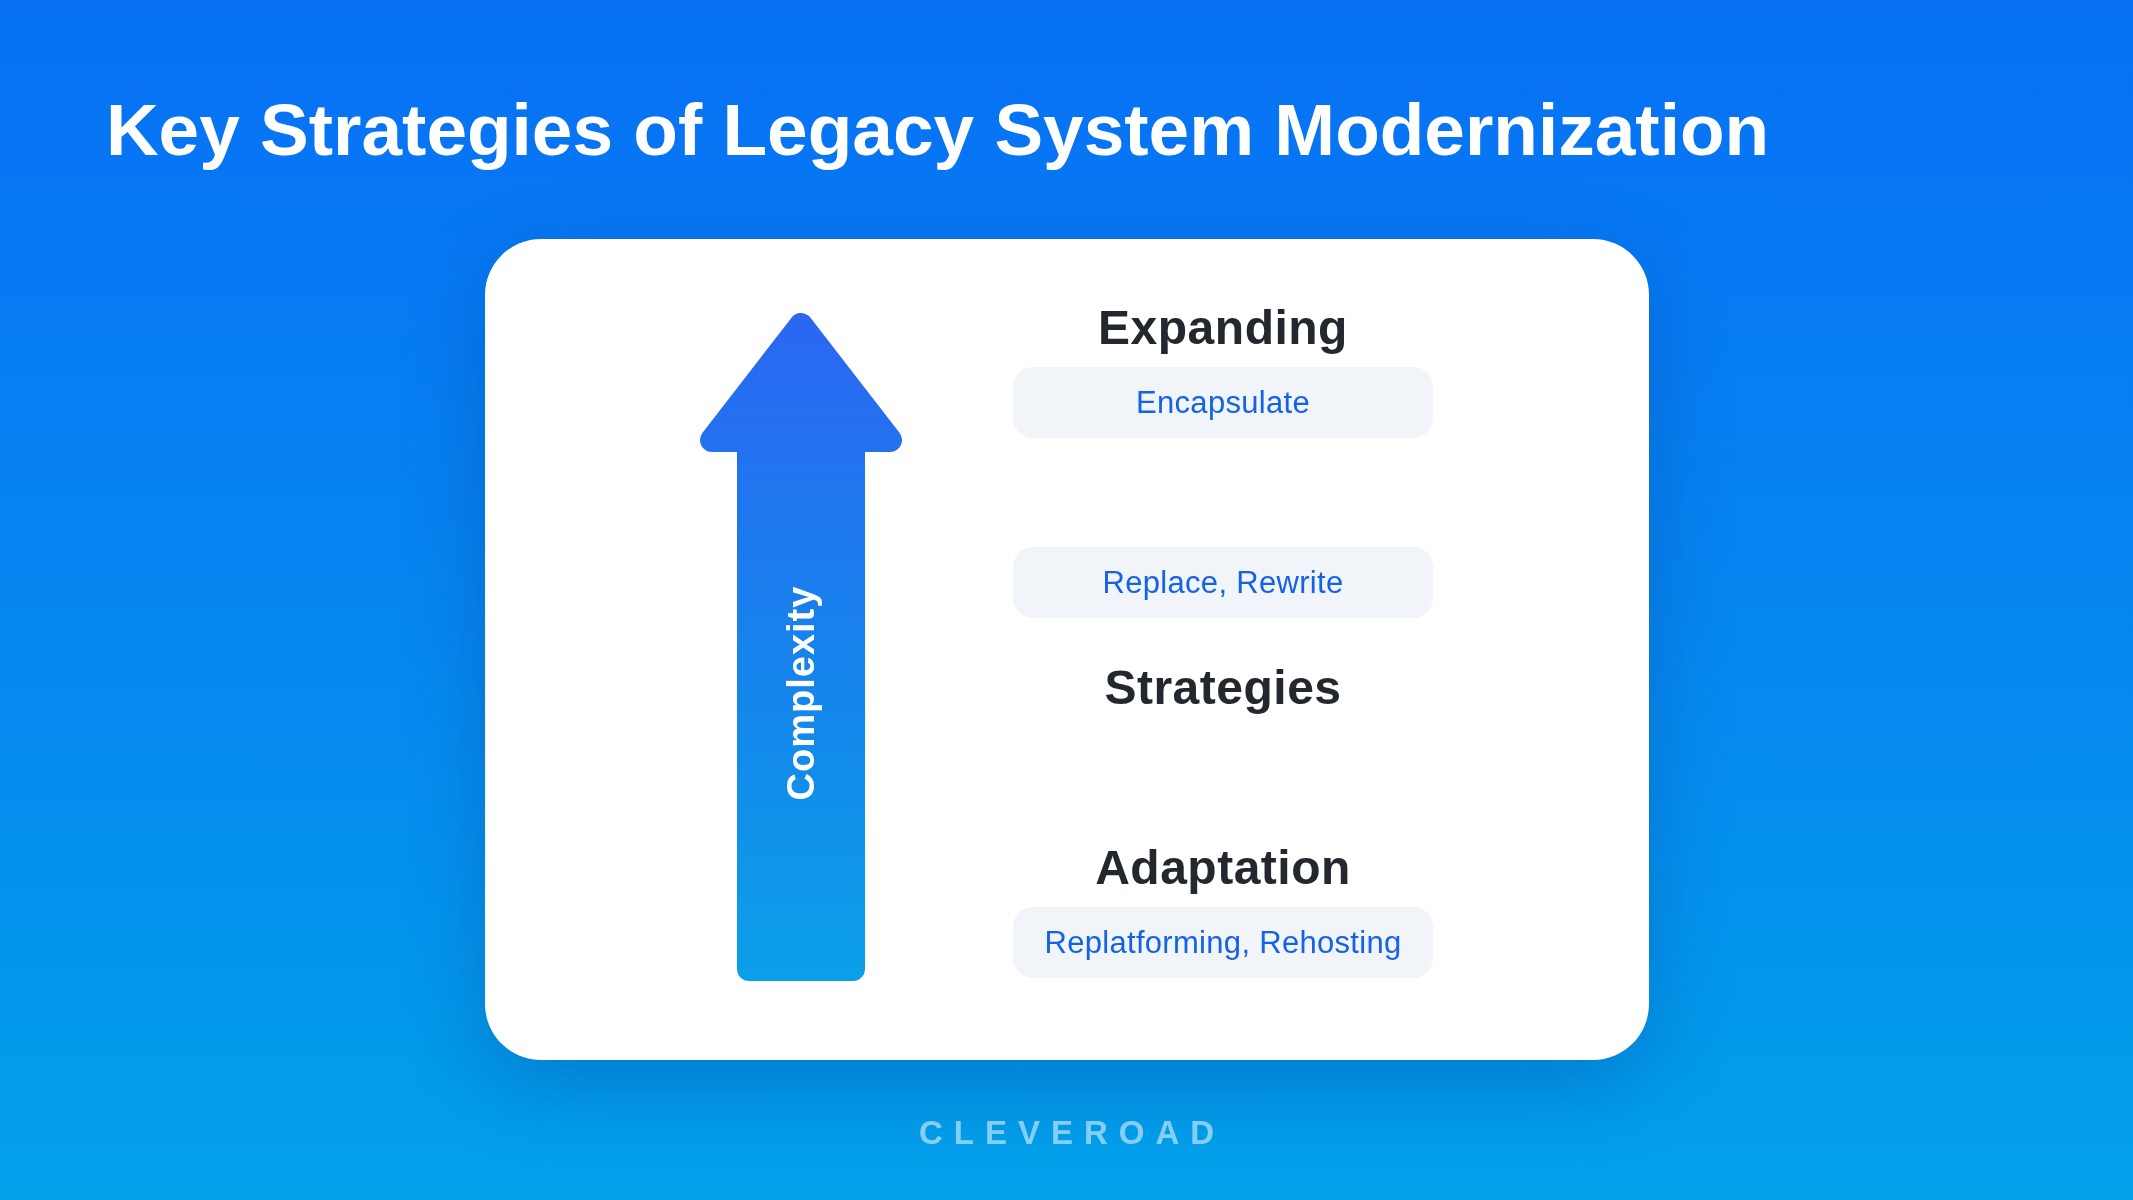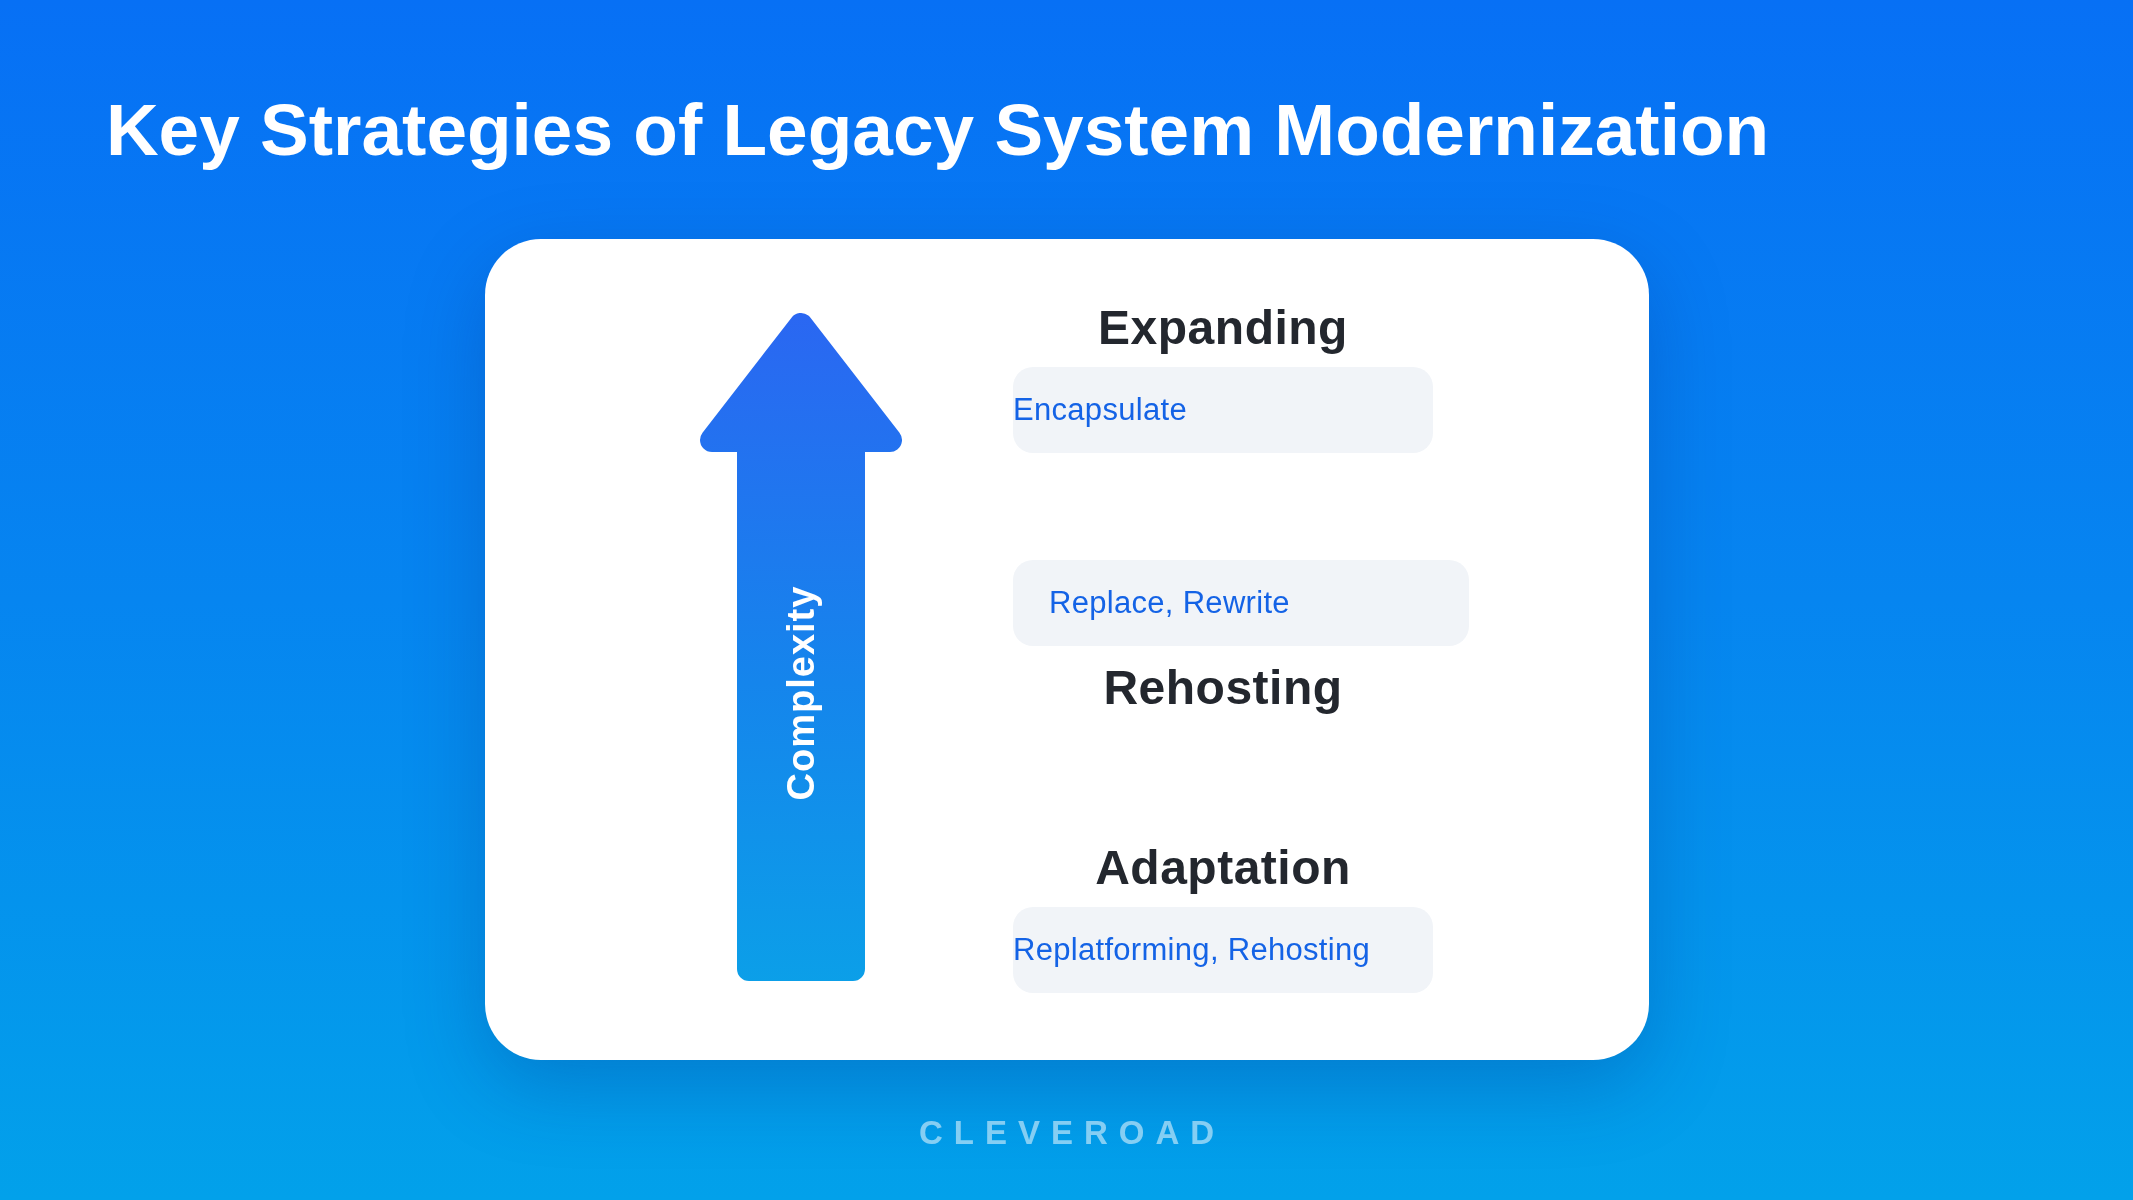--- a/index.html
+++ b/index.html
@@ -65,35 +65,35 @@
     text-align: center;
     color: #23272E;
     font-size: 48px;
     font-weight: 700;
     letter-spacing: 0.5px;
   }
   .pill {
     position: absolute;
     left: 1013px;
     width: 420px;
-    height: 86px;
+    height: 71px;
     background: #F1F4F8;
     border-radius: 20px;
     display: flex;
     align-items: center;
-    justify-content: flex-start;
+    justify-content: center;
   }
   .pill span {
     color: #1463E6;
     font-size: 31px;
     font-weight: 500;
     letter-spacing: 0.3px;
   }
   .sec0-title { top: 300px; }  .sec0-pill { top: 367px; }
-  .sec1-title { top: 480px; }  .sec1-pill { top: 560px; padding-left: 36px; }
+  .sec1-title { top: 480px; }  .sec1-pill { top: 547px; }
   .sec2-title { top: 660px; }  .sec2-pill { top: 727px; }
   .sec3-title { top: 840px; }  .sec3-pill { top: 907px; }
   .brand {
     position: absolute;
     left: 0;
     top: 1114px;
     width: 2133px;
     text-align: center;
     color: rgba(255, 255, 255, 0.52);
     font-size: 33px;
@@ -126,21 +126,21 @@
 
   <div class="section-title sec0-title">Expanding</div>
   <div class="pill sec0-pill">
     <span>Encapsulate</span>
   </div>
 
   <div class="pill sec1-pill">
     <span>Replace, Rewrite</span>
   </div>
 
-  <div class="section-title sec2-title">Rehosting</div>
+  <div class="section-title sec2-title">Strategies</div>
 
   <div class="section-title sec3-title">Adaptation</div>
   <div class="pill sec3-pill">
     <span>Replatforming, Rehosting</span>
   </div>
 
   <div class="brand">CLEVEROAD</div>
 
 </div>
 

